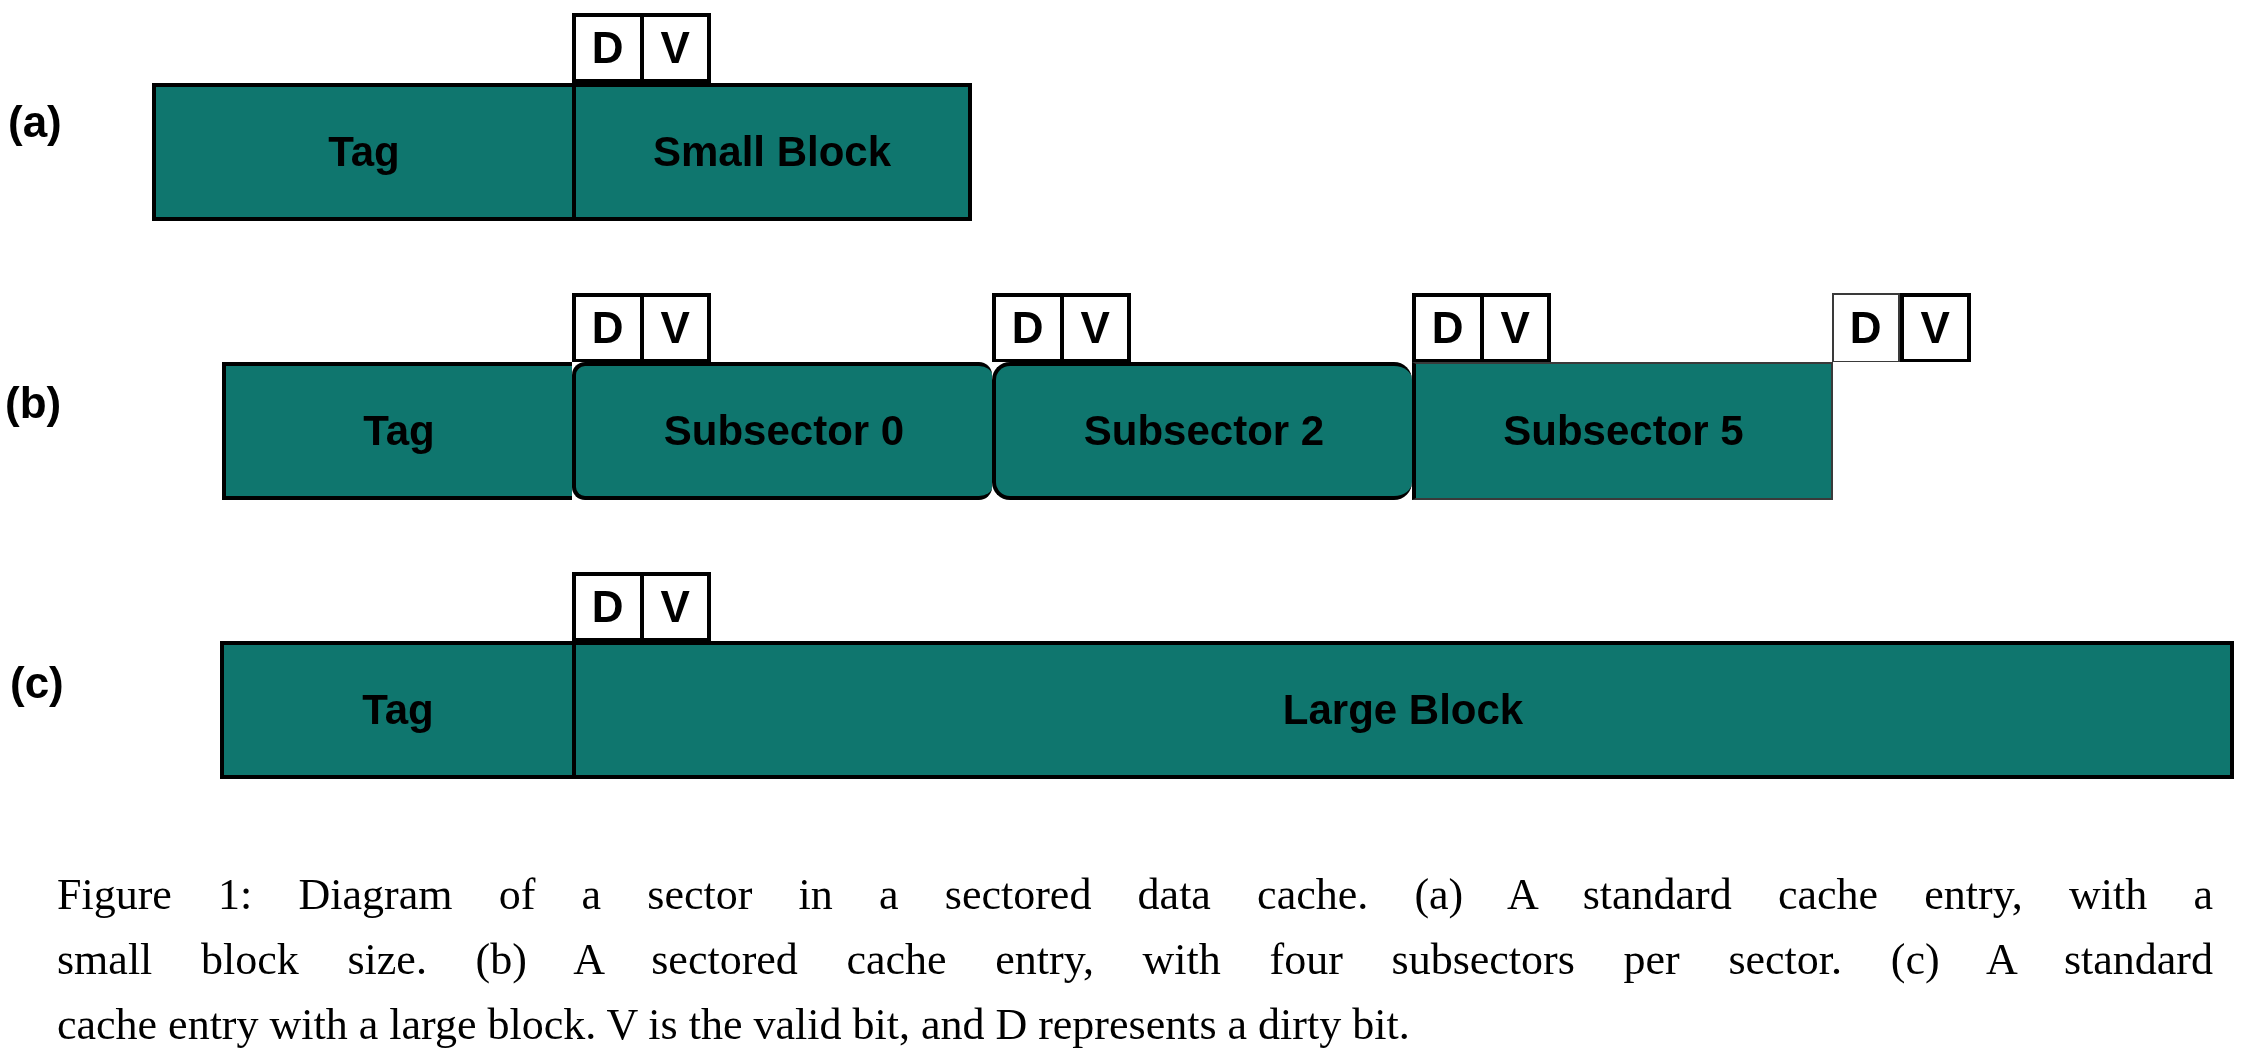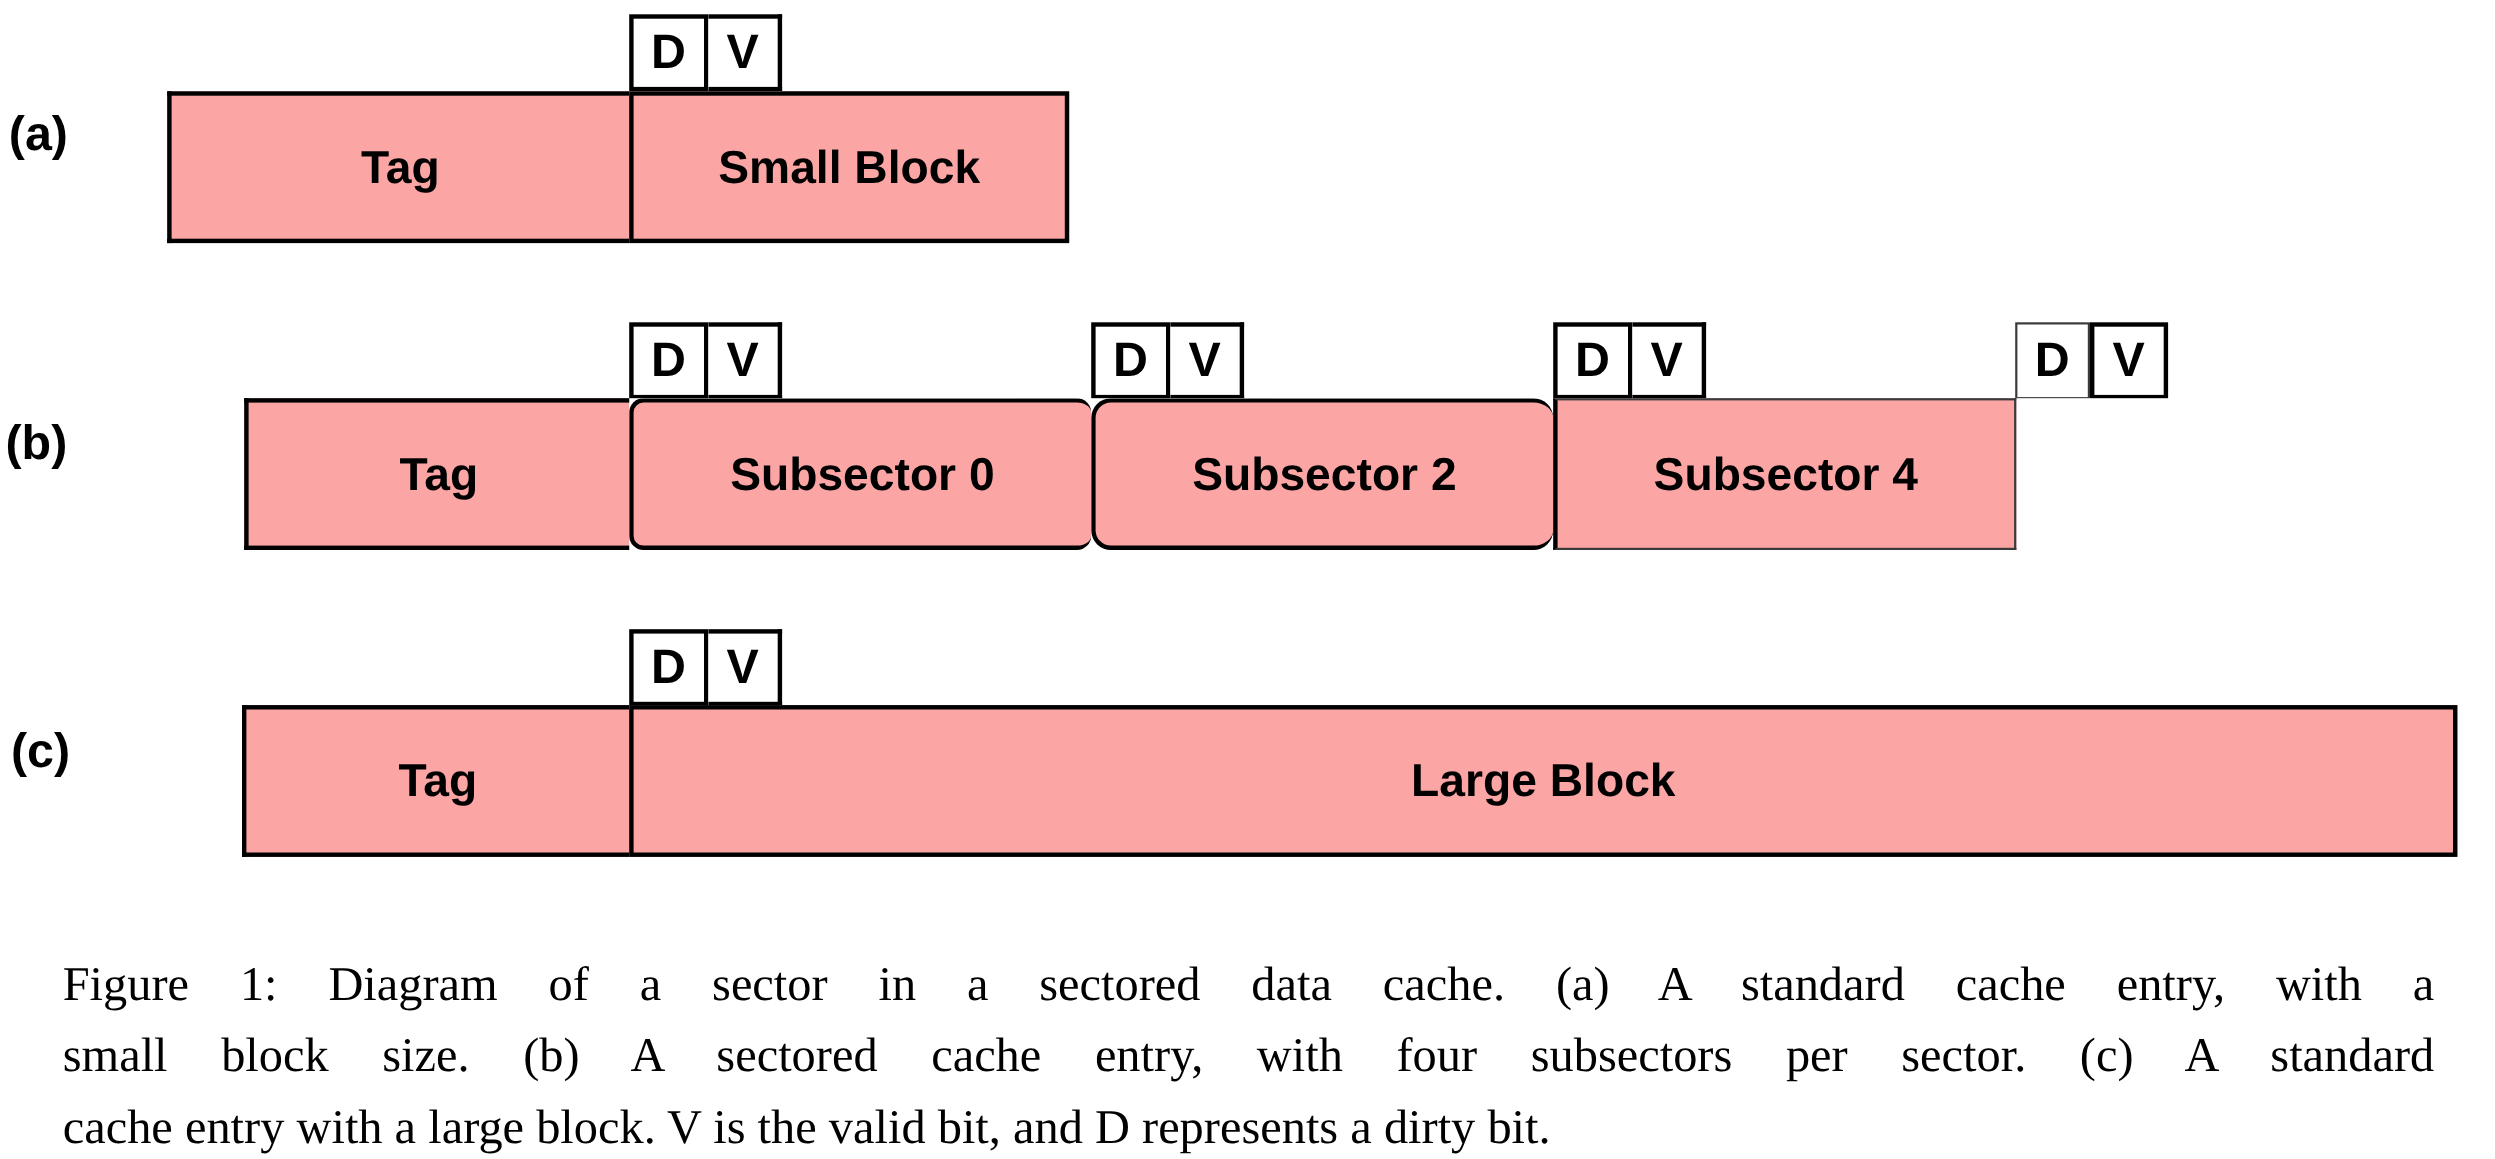--- a/index.html
+++ b/index.html
@@ -50,21 +50,21 @@
   }
   .cell {
     display: flex;
     align-items: center;
     justify-content: center;
     font-weight: bold;
     font-size: 42px;
     border-top: 4px solid #000;
     border-bottom: 4px solid #000;
     border-left: 4px solid #000;
-    background: #fca5a5;
+    background: #0f766e;
     white-space: nowrap;
   }
   .cell.last { border-right: 4px solid #000; }
   .cell.thin {
     border-top: 2px solid #3a3a3a;
     border-bottom: 2px solid #3a3a3a;
     border-right: 2px solid #3a3a3a;
   }
 
   
@@ -117,21 +117,21 @@
   </div>
   <div class="abs dv-pair" style="left:1832px; top:293px; width:139px; height:70px;">
     <div class="bit-box thin">D</div>
     <div class="bit-box" style="border-left:4px solid #000;">V</div>
   </div>
 
   <div class="abs entry-box" style="left:222px; top:362px; width:2031px; height:138px;">
     <div class="cell" style="width:350px;">Tag</div>
     <div class="cell" style="width:420px;border-radius:13px;">Subsector 0</div>
     <div class="cell" style="width:420px;border-radius:18px;">Subsector 2</div>
-    <div class="cell thin" style="width:421px;">Subsector 4</div>
+    <div class="cell thin" style="width:421px;">Subsector 5</div>
   </div>
 
   <div class="abs row-label" style="left:10px; top:657px;">(c)</div>
 
   <div class="abs dv-pair" style="left:572px; top:572px; width:139px; height:70px;">
     <div class="bit-box">D</div>
     <div class="bit-box">V</div>
   </div>
 
   <div class="abs entry-box" style="left:220px; top:641px; width:2033px; height:138px;">

